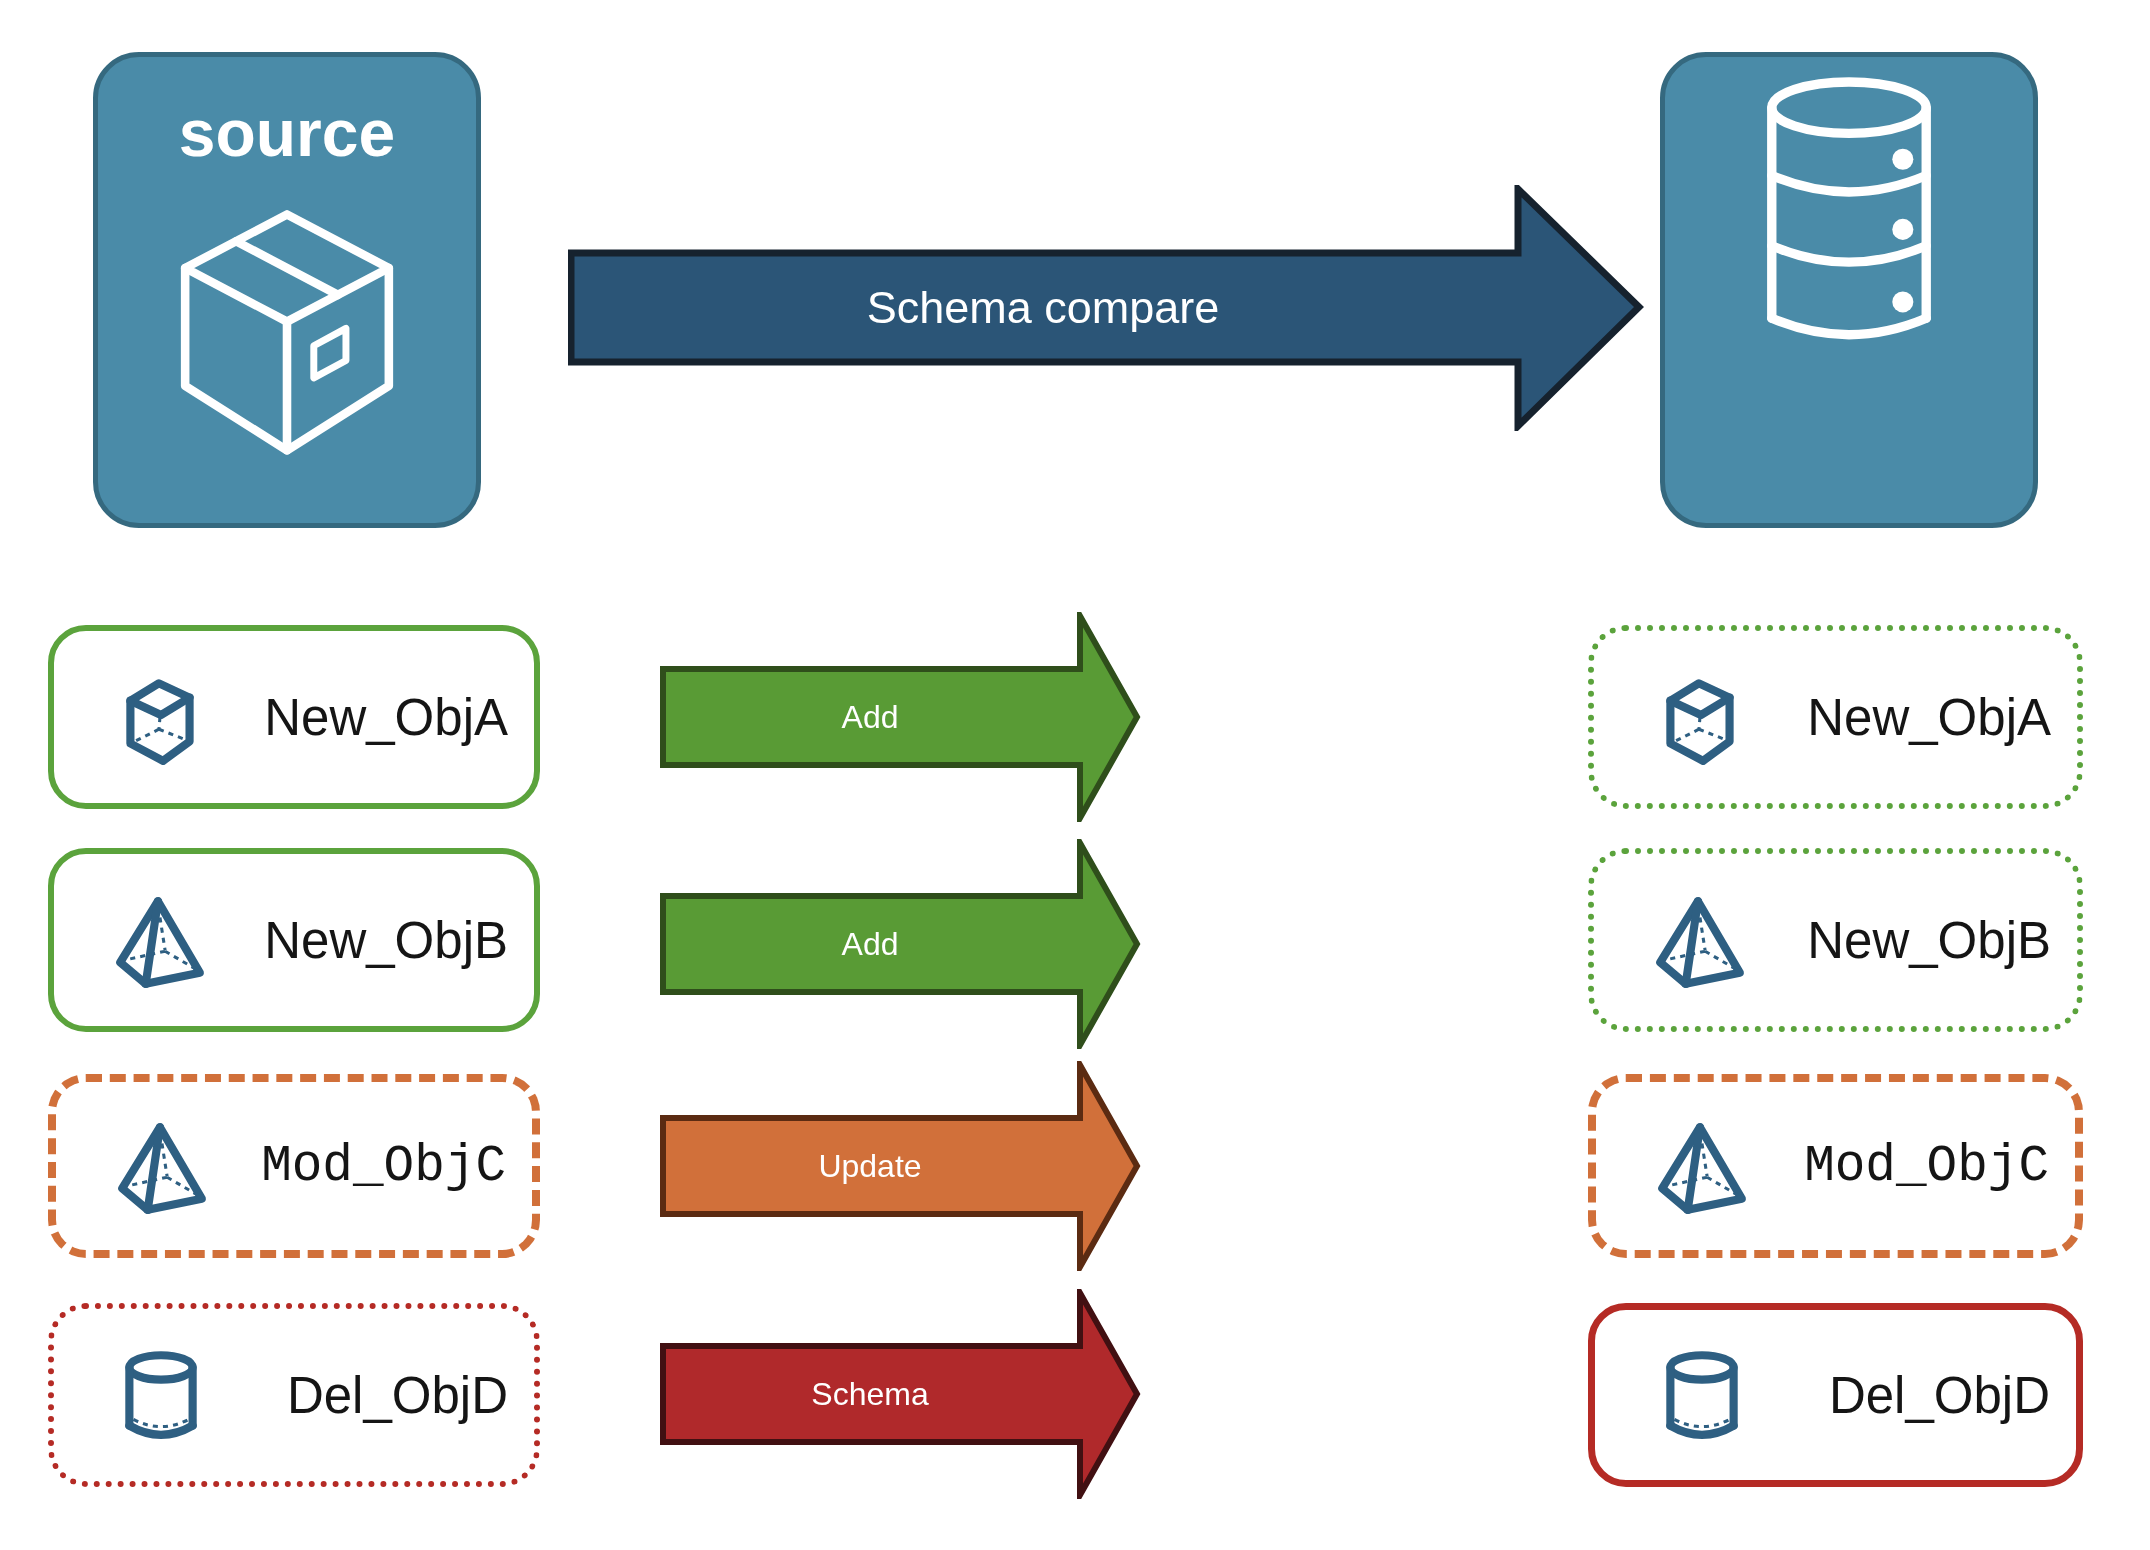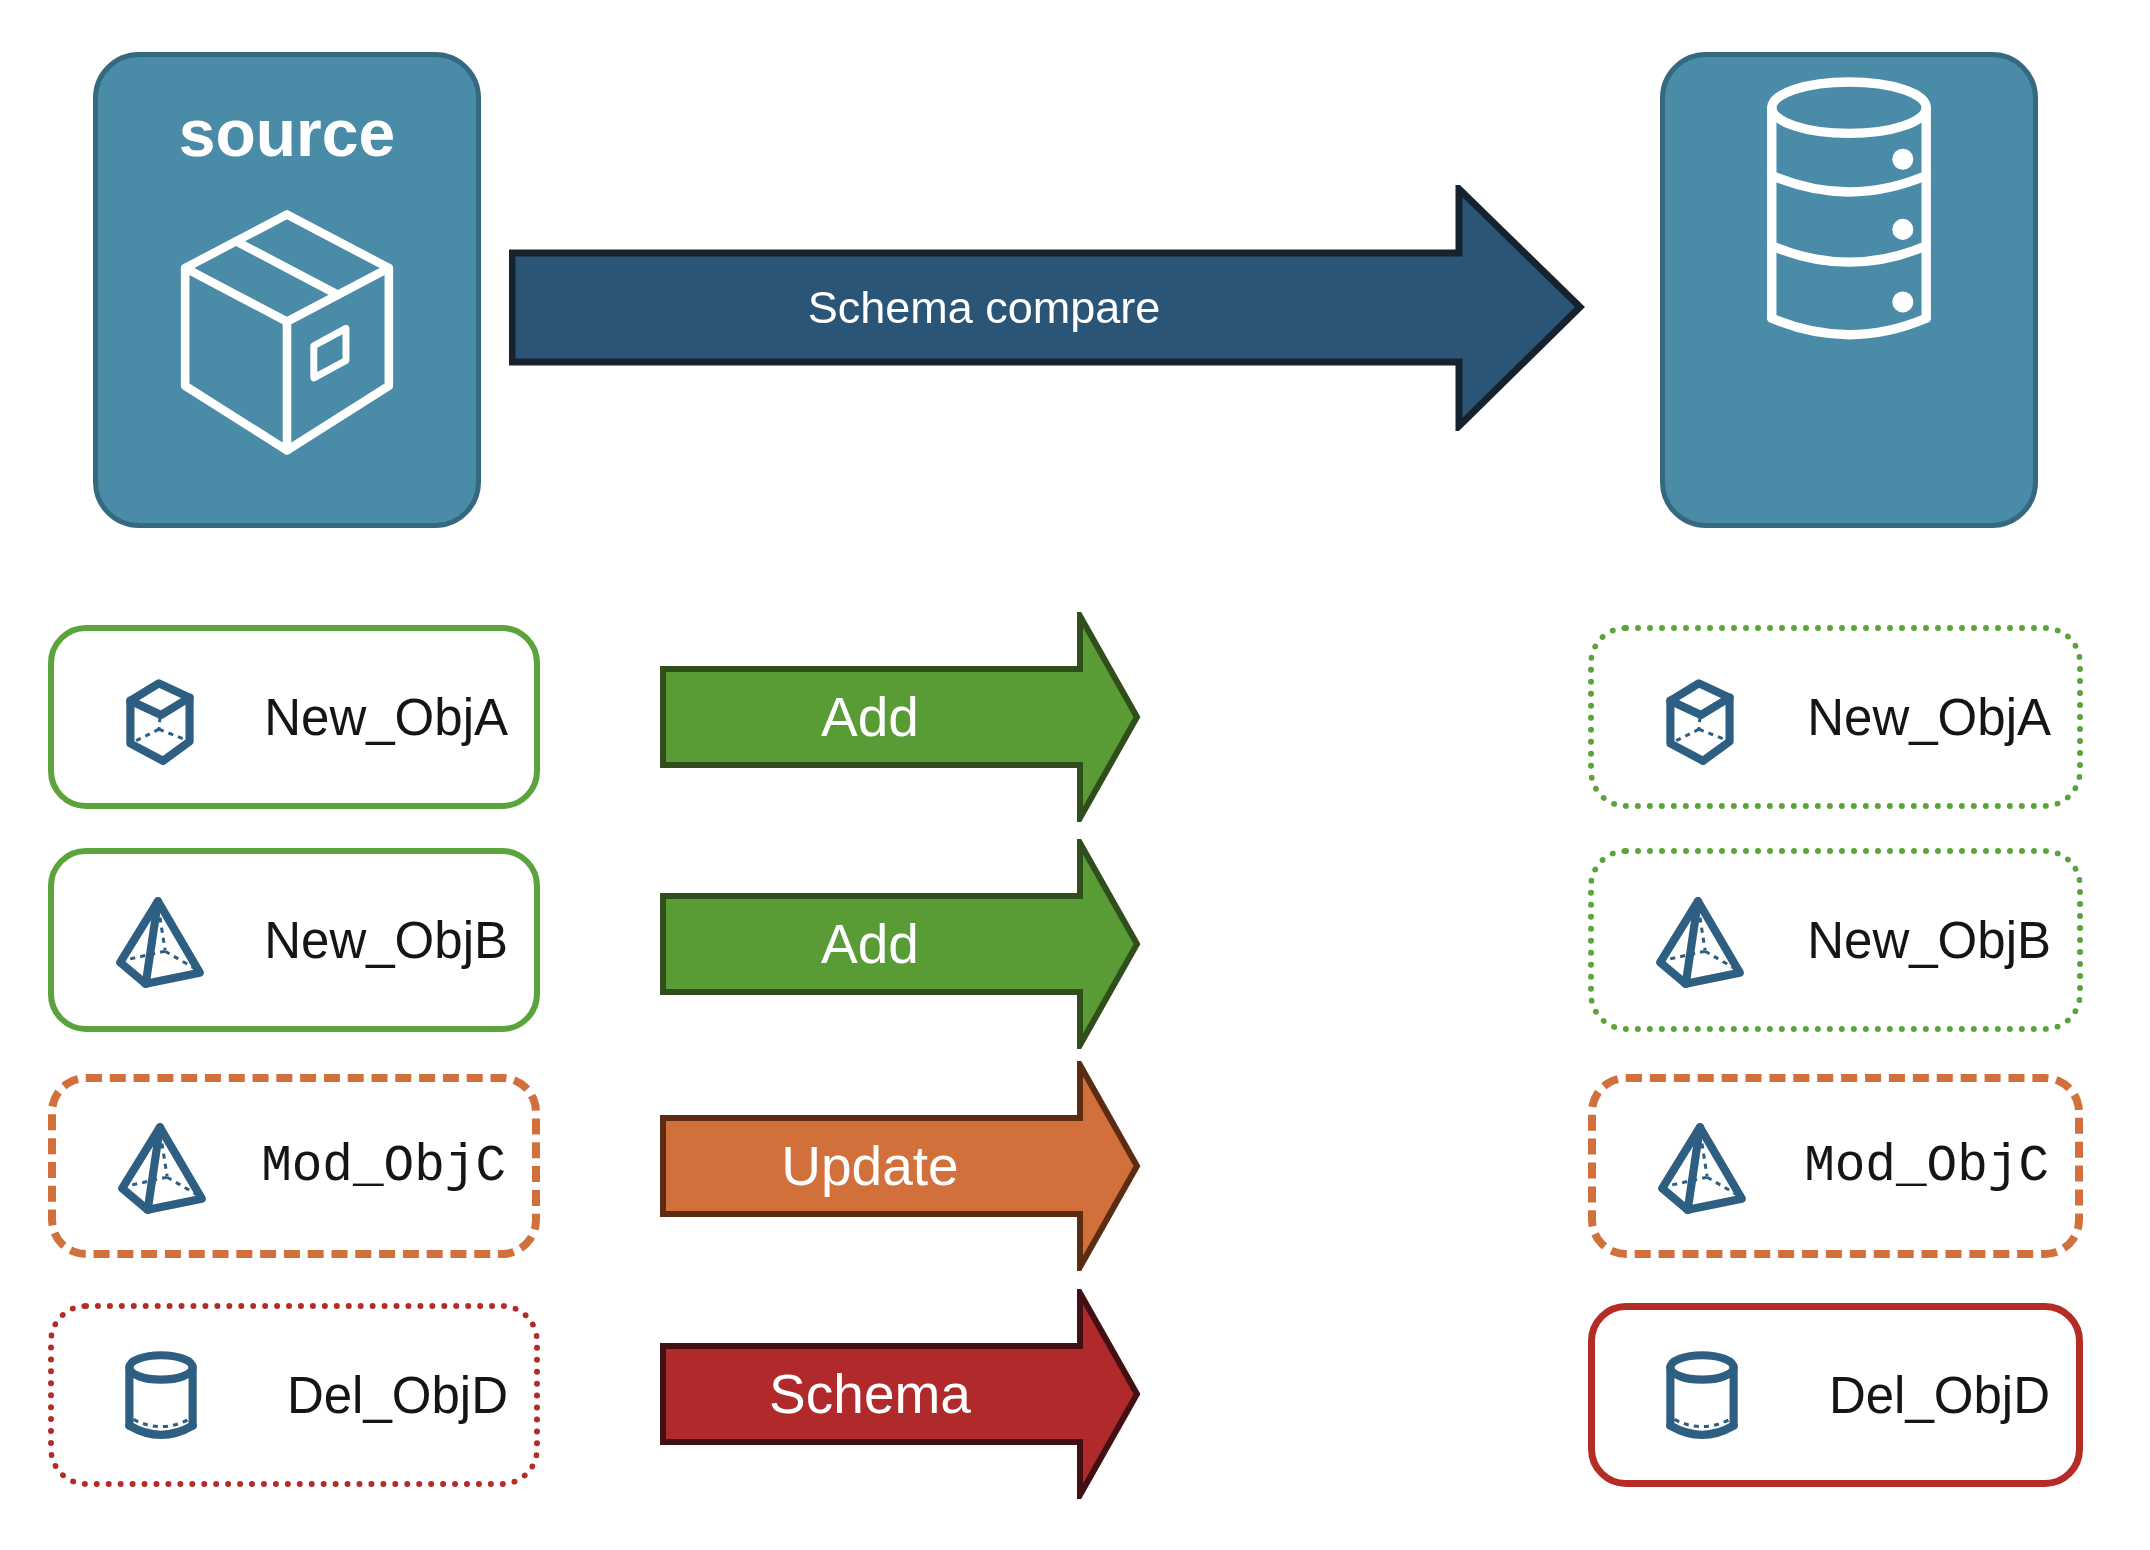--- a/index.html
+++ b/index.html
@@ -20,24 +20,24 @@
   .node-icon-pkg { width:268px; height:268px; margin-top:22px; }
   .node-icon-db  { width:234px; height:284px; margin-top:14px; }
 
   
   .arrow { position:absolute; }
   .arrow svg { display:block; }
   .arrow-label {
     position:absolute; display:flex; align-items:center; justify-content:center;
     color:#ffffff; pointer-events:none;
   }
-  .main-arrow { left:509px; top:185px; }
+  .main-arrow { left:568px; top:185px; }
   .main-arrow .arrow-label { left:0; top:68px; width:950px; height:109px; font-size:45px; }
   .row-arrow  { left:660px; }
-  .row-arrow .arrow-label { left:0; top:57px; width:420px; height:96px; font-size:55px; }
+  .row-arrow .arrow-label { left:0; top:57px; width:420px; height:96px; font-size:32px; }
   .arr-blue   polygon { fill:#2b5577; stroke:#16222e; stroke-width:7; }
   .arr-green  polygon { fill:#599b35; stroke:#2f4e1b; stroke-width:6; }
   .arr-orange polygon { fill:#d1703a; stroke:#5b2b12; stroke-width:6; }
   .arr-red    polygon { fill:#b0292b; stroke:#411012; stroke-width:6; }
   .arrow-y0 { top:612px; } .arrow-y1 { top:839px; } .arrow-y2 { top:1061px; } .arrow-y3 { top:1289px; }
 
   
   .obj-box {
     position:absolute; display:flex; align-items:center;
     background:#ffffff; border-radius:38px; box-sizing:border-box;

